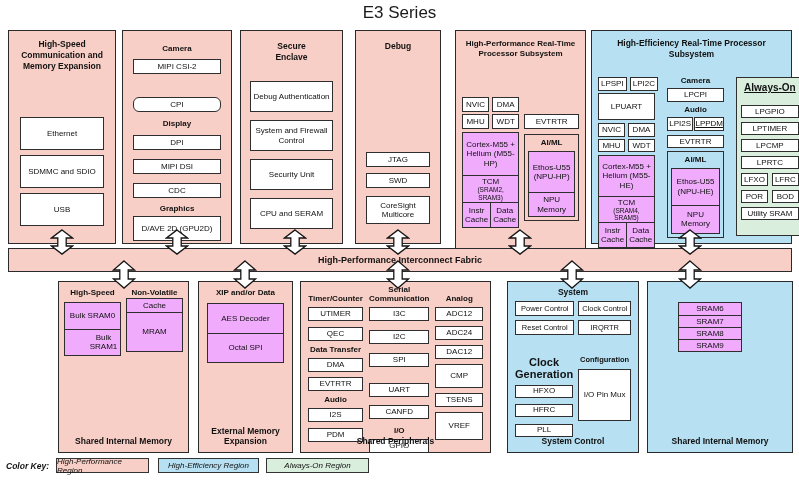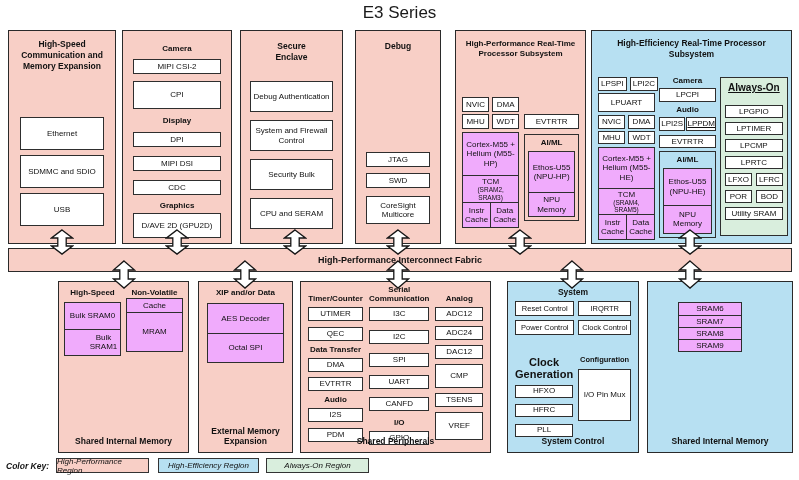--- a/index.html
+++ b/index.html
@@ -44,49 +44,49 @@
     <div style="position:absolute;left:11px;right:11px;top:86px;display:flex;flex-direction:column;gap:5px;">
       <div class="wb" style="height:33px;">Ethernet</div>
       <div class="wb" style="height:33px;">SDMMC and SDIO</div>
       <div class="wb" style="height:33px;">USB</div>
     </div>
   </div>
 
   <div class="blk" style="left:122px;top:30px;width:110px;height:214px;padding:0 10px;">
     <div class="shdr" style="margin-top:14px;">Camera</div>
     <div class="wb" style="height:15px;margin-top:5px;">MIPI CSI-2</div>
-    <div class="wb" style="height:28px;margin-top:7px;">CPI</div>
+    <div class="wb" style="height:15px;margin-top:23px;border-radius:6px;">CPI</div>
     <div class="shdr" style="margin-top:8px;">Display</div>
     <div class="wb" style="height:15px;margin-top:6px;">DPI</div>
     <div class="wb" style="height:15px;margin-top:9px;">MIPI DSI</div>
     <div class="wb" style="height:15px;margin-top:9px;">CDC</div>
     <div class="shdr" style="margin-top:7px;">Graphics</div>
     <div class="wb" style="height:25px;margin-top:3px;">D/AVE 2D (GPU2D)</div>
   </div>
 
   <div class="blk" style="left:240px;top:30px;width:103px;height:214px;padding:0 9px;">
     <div class="ttl" style="width:50px;margin:0 auto;padding-top:10px;">Secure Enclave</div>
     <div style="margin-top:18px;display:flex;flex-direction:column;gap:8px;">
       <div class="wb" style="height:31px;">Debug Authentication</div>
       <div class="wb" style="height:31px;">System and Firewall Control</div>
-      <div class="wb" style="height:31px;">Security Bulk</div>
+      <div class="wb" style="height:31px;">Security Unit</div>
       <div class="wb" style="height:31px;">CPU and SERAM</div>
     </div>
   </div>
 
   <div class="blk" style="left:355px;top:30px;width:86px;height:214px;padding:0 10px;">
     <div class="ttl" style="padding-top:10px;">Debug</div>
     <div style="margin-top:100px;display:flex;flex-direction:column;">
       <div class="wb" style="height:15px;">JTAG</div>
       <div class="wb" style="height:15px;margin-top:6px;">SWD</div>
       <div class="wb" style="height:28px;margin-top:8px;">CoreSight Multicore</div>
     </div>
   </div>
 
-  <div class="blk" style="left:455px;top:30px;width:131px;height:214px;">
+  <div class="blk" style="left:455px;top:30px;width:131px;height:242px;">
     <div class="ttl" style="font-size:8px;padding:8px 2px 0 2px;">High-Performance Real-Time Processor Subsystem</div>
     <div class="cols" style="left:6px;right:6px;top:66px;gap:5px;">
       <div class="col" style="flex:1;">
         <div class="row" style="height:15px;">
           <div class="wb">NVIC</div>
           <div class="wb">DMA</div>
         </div>
         <div class="row" style="height:15px;margin-top:2px;">
           <div class="wb">MHU</div>
           <div class="wb">WDT</div>
@@ -112,27 +112,27 @@
             <div class="cell" style="height:40px;">Ethos-U55 (NPU-HP)</div>
             <div class="cell" style="height:24px;">NPU Memory</div>
           </div>
         </div>
       </div>
     </div>
   </div>
 
   <div class="blk blue" style="left:591px;top:30px;width:201px;height:214px;">
     <div class="ttl" style="padding:7px 20px 0 20px;">High-Efficiency Real-Time Processor Subsystem</div>
-    <div class="cols" style="left:6px;right:22px;top:46px;gap:4px;">
+    <div class="cols" style="left:6px;right:22px;top:46px;gap:12px;">
       <div class="col" style="width:57px;flex:none;">
         <div class="row" style="height:14px;">
           <div class="wb">LPSPI</div>
           <div class="wb">LPI2C</div>
         </div>
-        <div class="wb" style="height:19px;margin-top:2px;">LPUART</div>
+        <div class="wb" style="height:27px;margin-top:2px;">LPUART</div>
         <div class="row" style="height:14px;margin-top:3px;">
           <div class="wb">NVIC</div>
           <div class="wb">DMA</div>
         </div>
         <div class="row" style="height:13px;margin-top:2px;">
           <div class="wb">MHU</div>
           <div class="wb">WDT</div>
         </div>
         <div class="combined" style="margin-top:3px;">
           <div class="cell" style="height:40px;">Cortex-M55 + Helium (M55-HE)</div>
@@ -267,47 +267,47 @@
         <div class="wb" style="height:14px;margin-top:5px;">EVTRTR</div>
         <div class="shdr" style="margin-top:5px;">Audio</div>
         <div class="wb" style="height:14px;margin-top:3px;">I2S</div>
         <div class="wb" style="height:14px;margin-top:6px;">PDM</div>
       </div>
       <div class="col" style="flex:1.05;">
         <div class="chdr">Serial Communication</div>
         <div class="wb" style="height:14px;margin-top:3px;">I3C</div>
         <div class="wb" style="height:14px;margin-top:9px;">I2C</div>
         <div class="wb" style="height:14px;margin-top:9px;">SPI</div>
-        <div class="wb" style="height:14px;margin-top:8px;">UART</div>
+        <div class="wb" style="height:14px;margin-top:16px;">UART</div>
         <div class="wb" style="height:14px;margin-top:8px;">CANFD</div>
         <div class="shdr" style="margin-top:8px;">I/O</div>
         <div class="wb" style="height:14px;margin-top:3px;">GPIO</div>
       </div>
       <div class="col" style="flex:0.95;">
         <div class="chdr">Analog</div>
         <div class="wb" style="height:14px;margin-top:3px;">ADC12</div>
         <div class="wb" style="height:14px;margin-top:5px;">ADC24</div>
         <div class="wb" style="height:14px;margin-top:5px;">DAC12</div>
         <div class="wb" style="height:24px;margin-top:5px;">CMP</div>
         <div class="wb" style="height:14px;margin-top:5px;">TSENS</div>
         <div class="wb" style="height:28px;margin-top:5px;">VREF</div>
       </div>
     </div>
     <div class="footer">Shared Peripherals</div>
   </div>
 
   <div class="blk blue" style="left:507px;top:281px;width:132px;height:172px;padding:0 7px;">
     <div class="shdr" style="margin-top:6px;font-size:8.5px;">System</div>
     <div class="row" style="height:15px;margin-top:4px;gap:4px;">
+      <div class="wb" style="flex:1.15;font-size:7.5px;">Power Control</div>
+      <div class="wb" style="font-size:7.5px;">Clock Control</div>
+    </div>
+    <div class="row" style="height:15px;margin-top:4px;gap:4px;">
       <div class="wb" style="flex:1.15;font-size:7.5px;">Reset Control</div>
       <div class="wb" style="font-size:7.5px;">IRQRTR</div>
-    </div>
-    <div class="row" style="height:15px;margin-top:4px;gap:4px;">
-      <div class="wb" style="flex:1.15;font-size:7.5px;">Power Control</div>
-      <div class="wb" style="font-size:7.5px;">Clock Control</div>
     </div>
     <div style="display:flex;gap:5px;margin-top:21px;">
       <div class="col" style="flex:1.1;">
         <div class="shdr" style="font-size:11px;">Clock Generation</div>
         <div class="wb" style="height:13px;margin-top:4px;">HFXO</div>
         <div class="wb" style="height:13px;margin-top:6px;">HFRC</div>
         <div class="wb" style="height:13px;margin-top:7px;">PLL</div>
       </div>
       <div class="col" style="flex:1;">
         <div class="shdr" style="font-size:7.5px;">Configuration</div>

